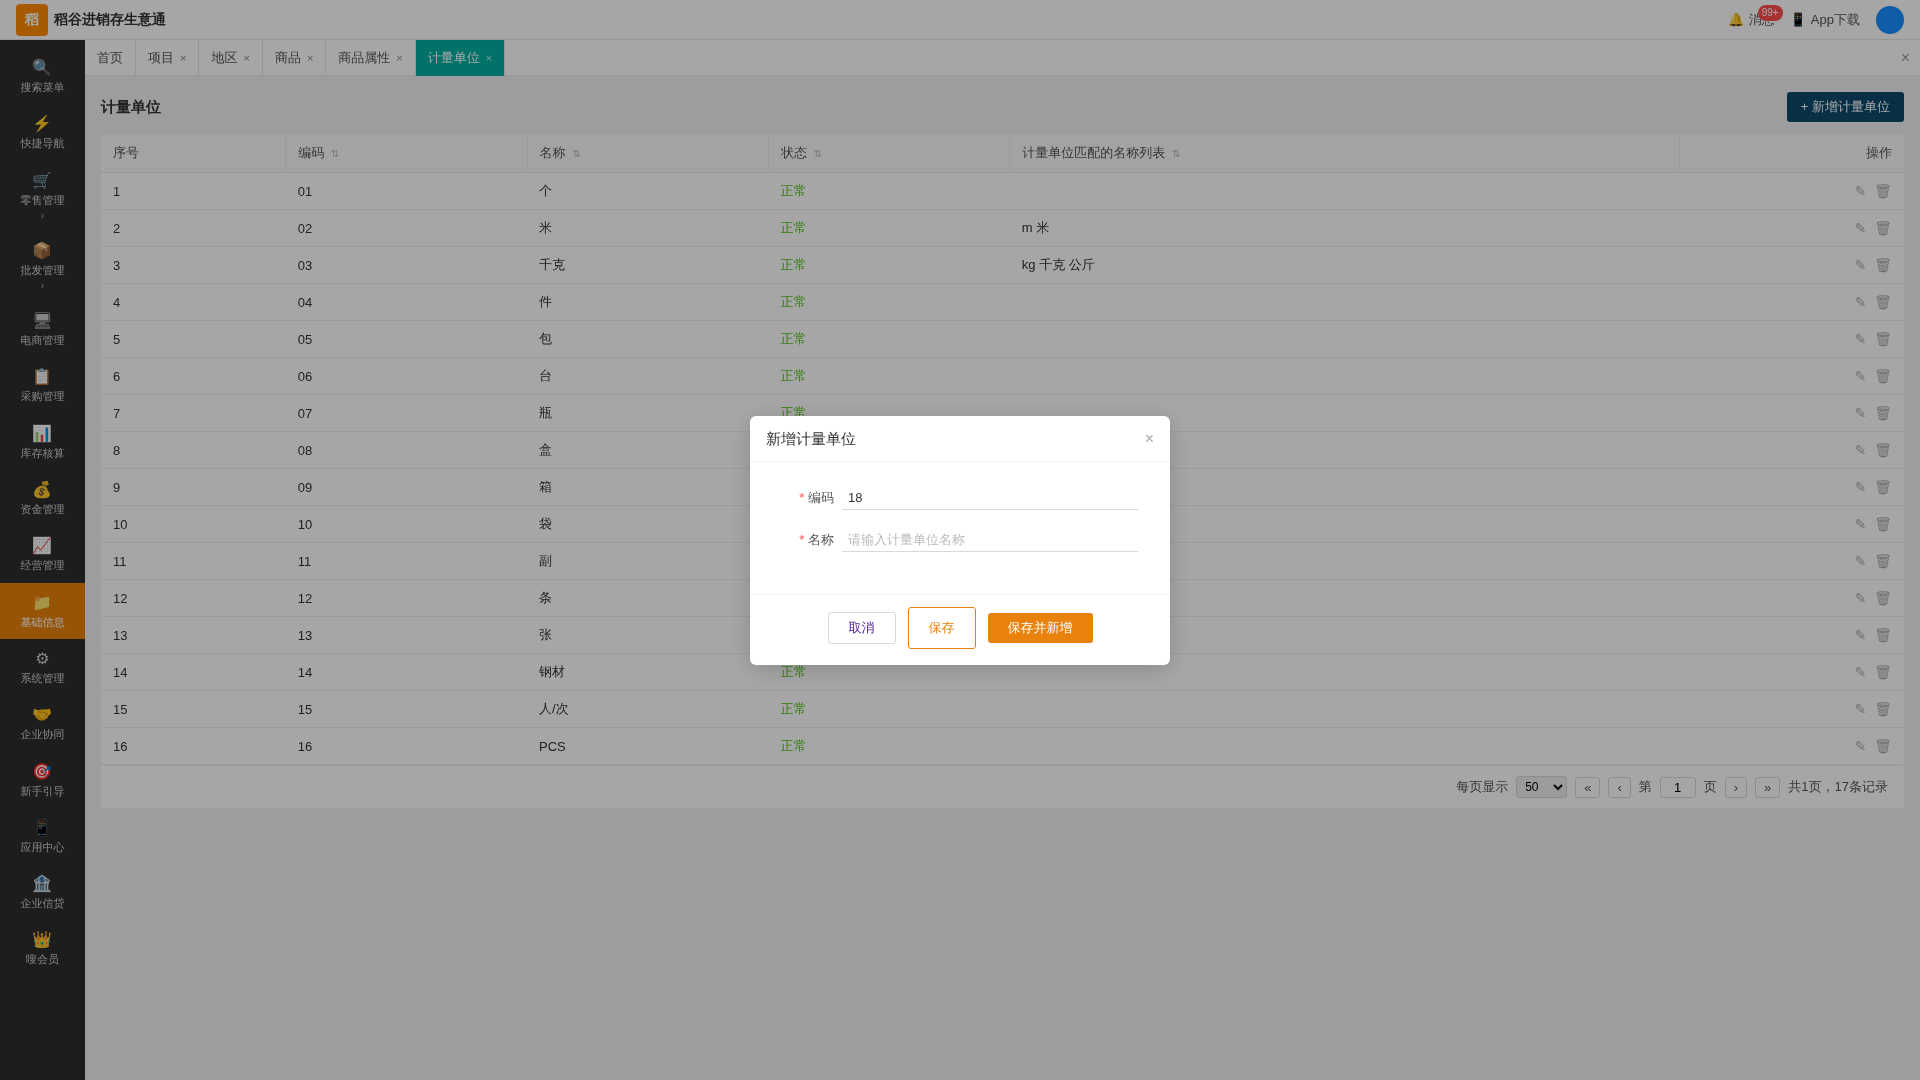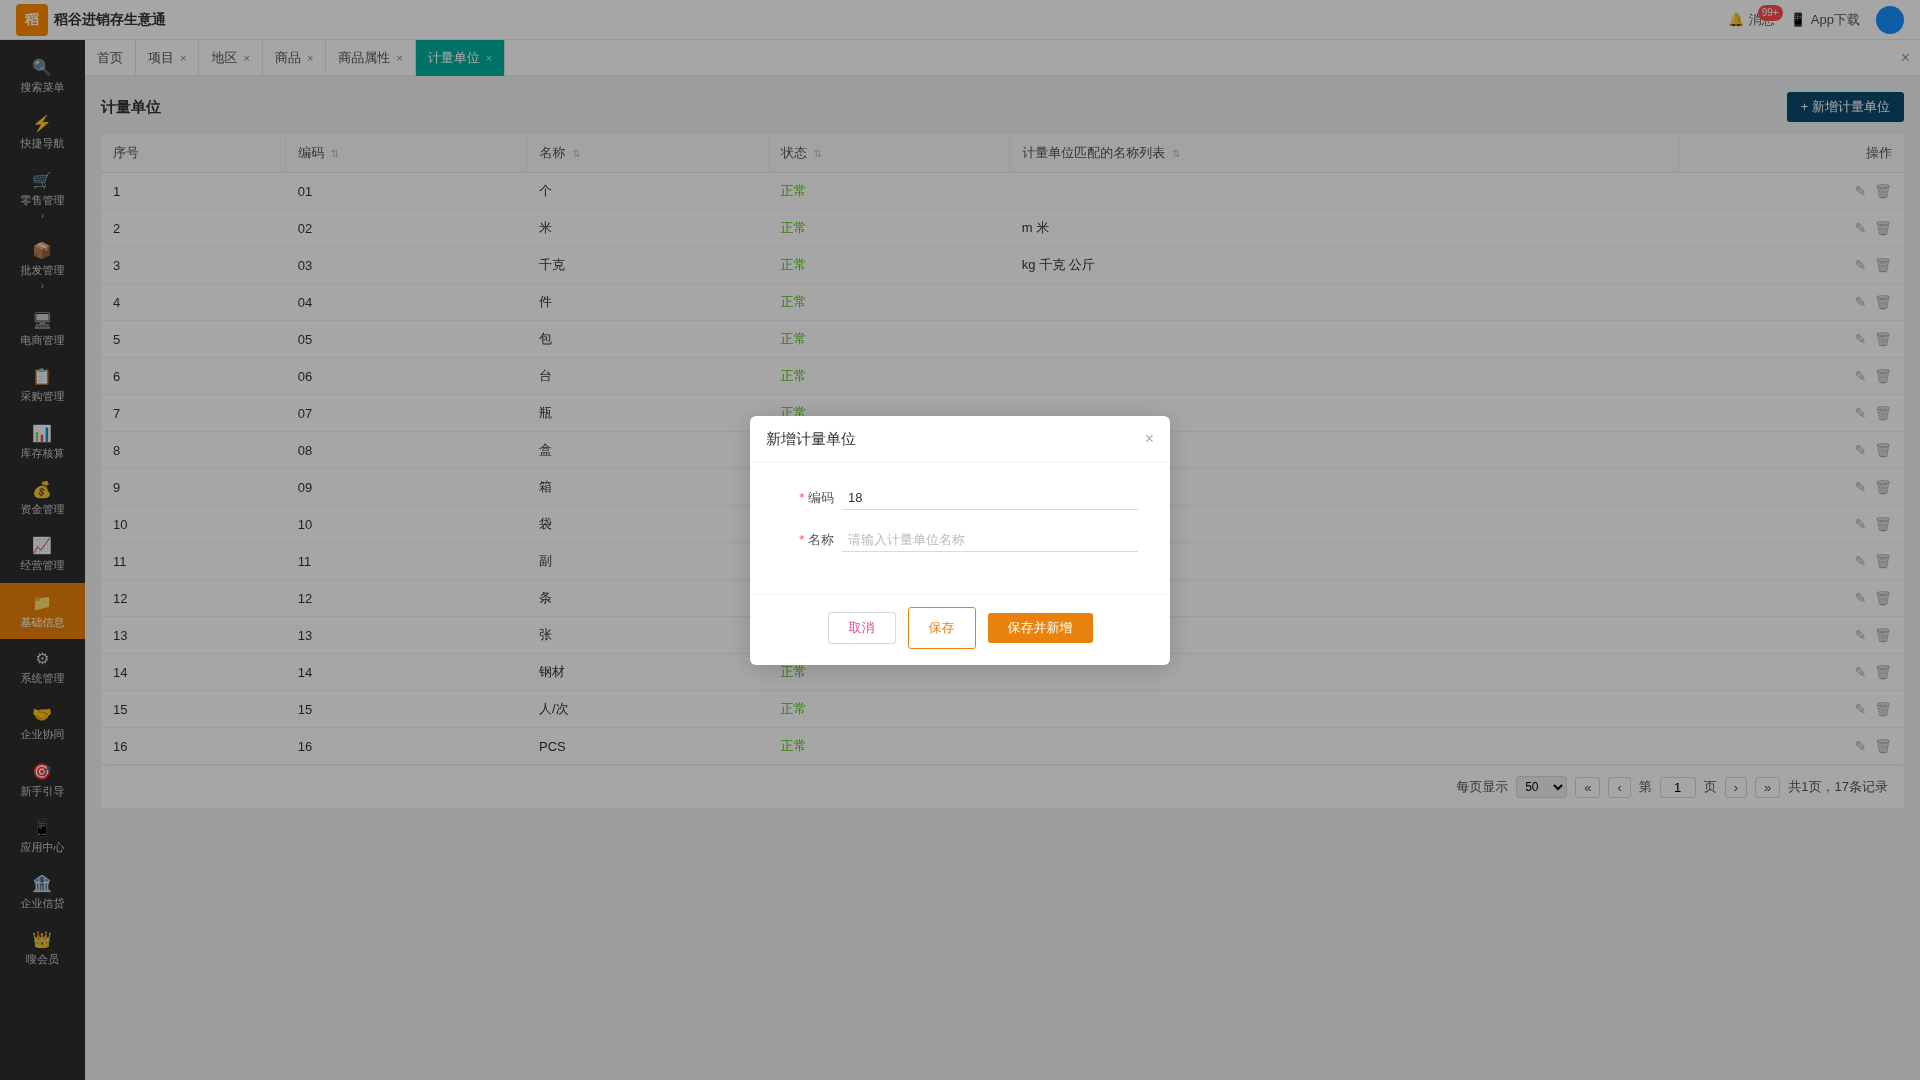--- a/index.html
+++ b/index.html
@@ -221,21 +221,21 @@
     .form-input::placeholder { color: #bbb; }
     .modal-footer {
       padding: 12px 16px 16px;
       display: flex; align-items: center; justify-content: center;
       gap: 12px;
       border-top: 1px solid #f5f5f5;
     }
     .btn-cancel {
       border: 1px solid #d9d9d9;
       background: #fff;
-      color: #ec4899;
+      color: #4c1d95;
       border-radius: 3px;
       padding: 6px 20px;
       font-size: 13px;
       cursor: pointer;
     }
     .btn-save {
       border: 1px solid #e8820c;
       background: #fff;
       color: #e8820c;
       border-radius: 3px;

